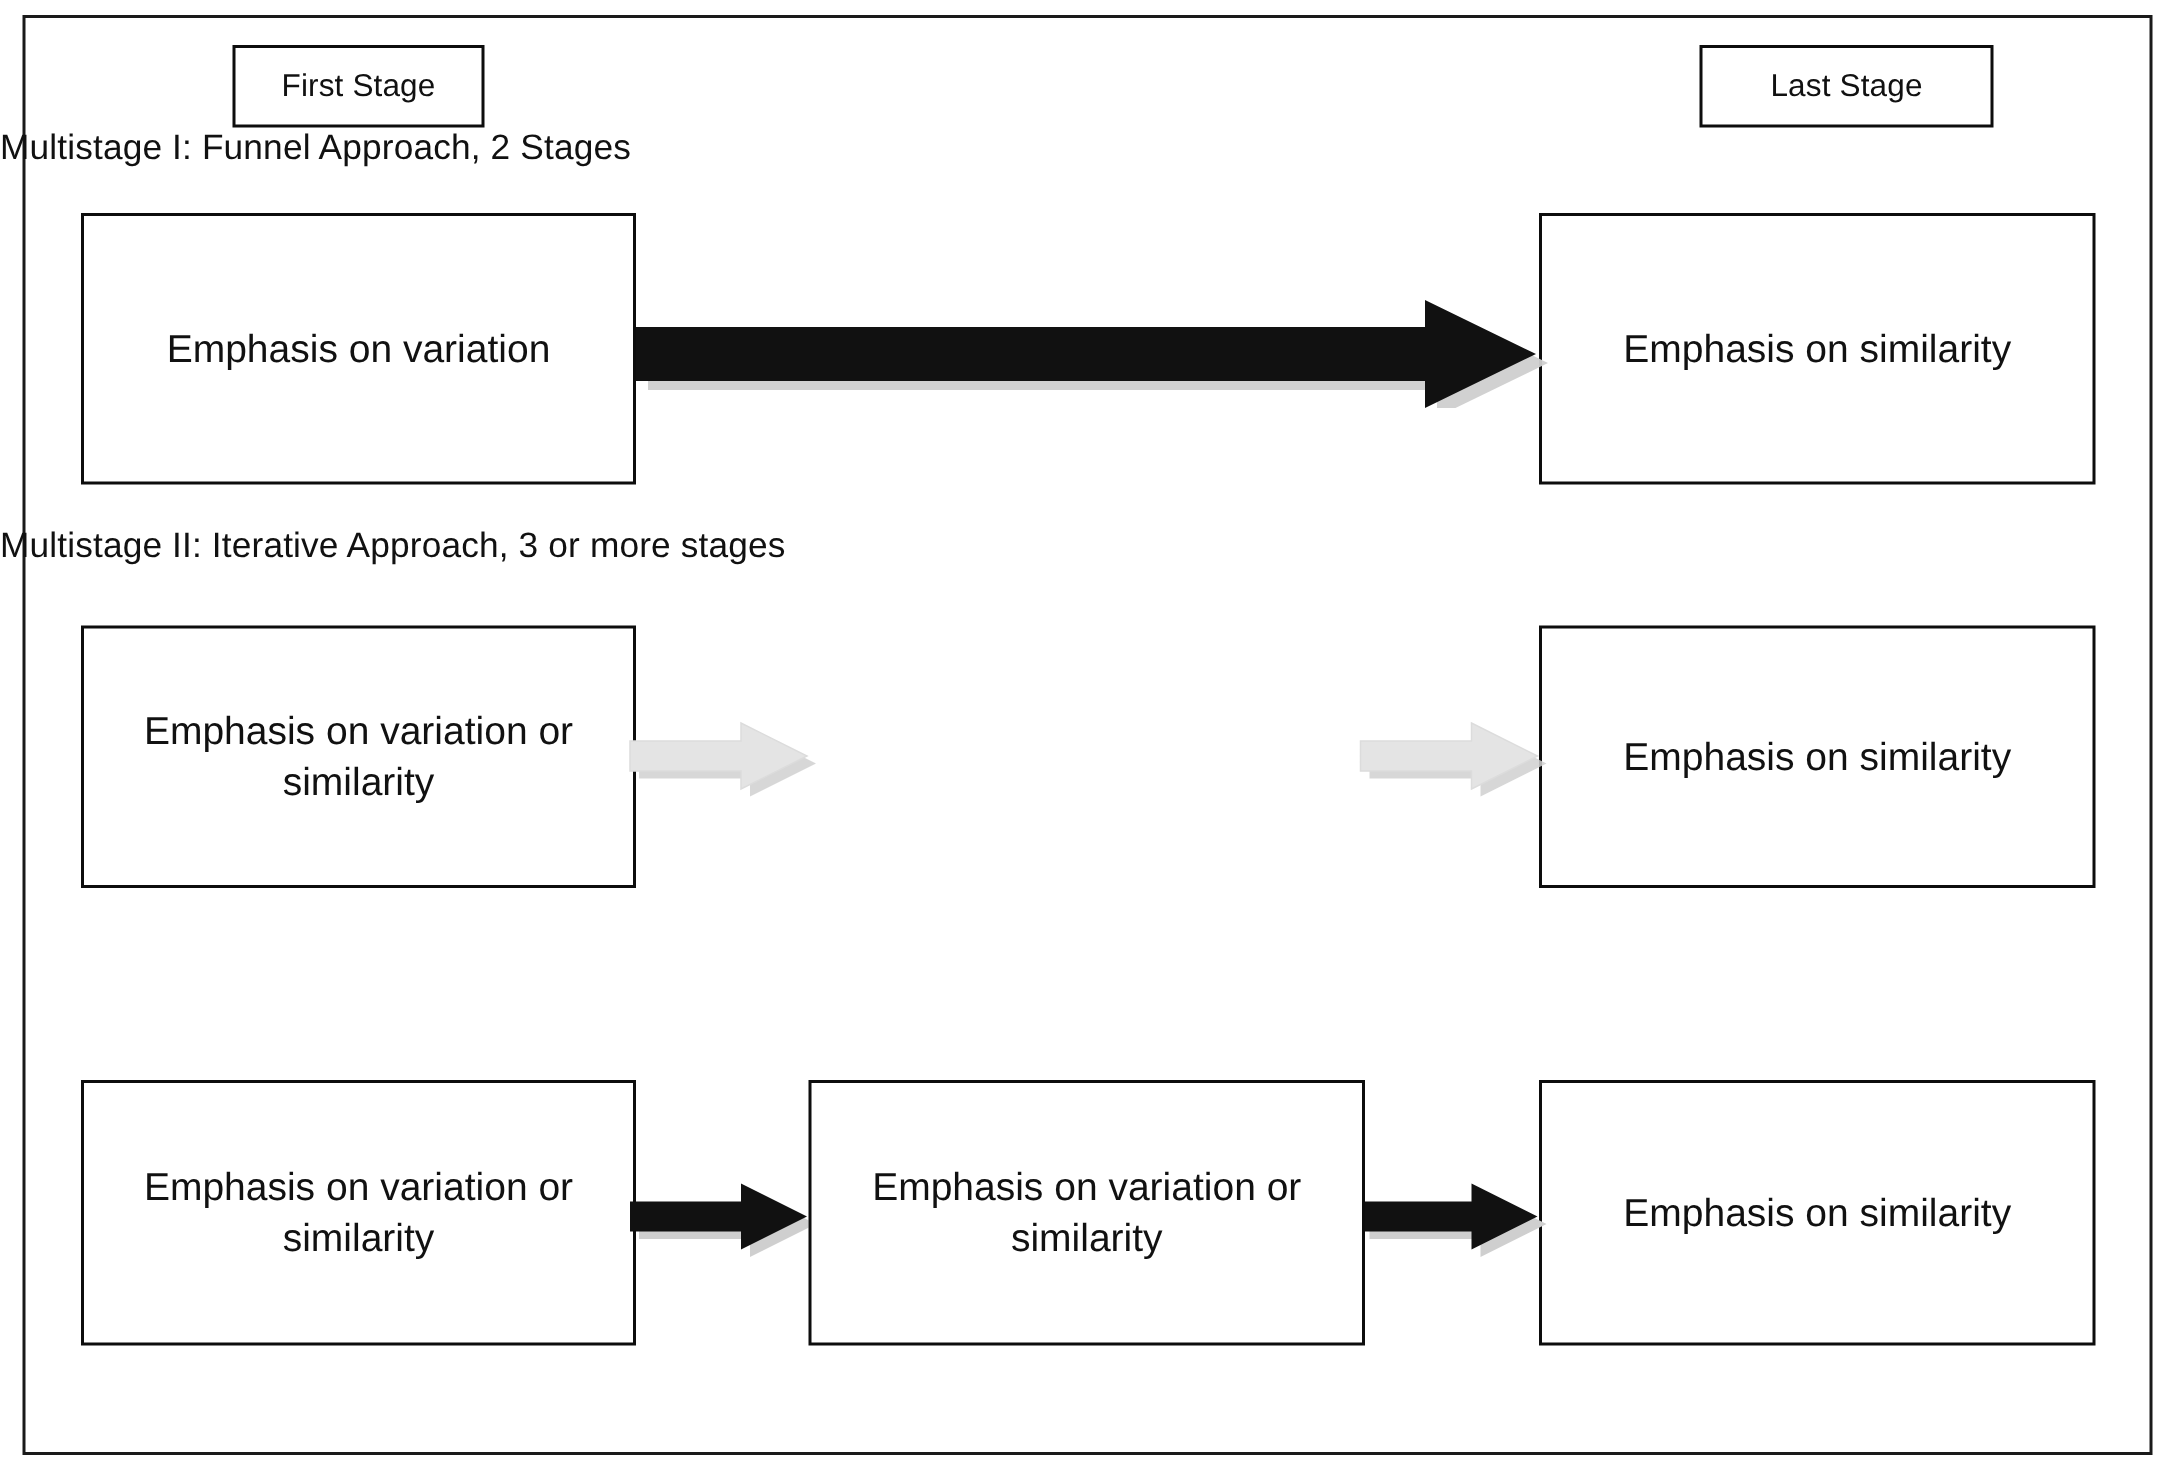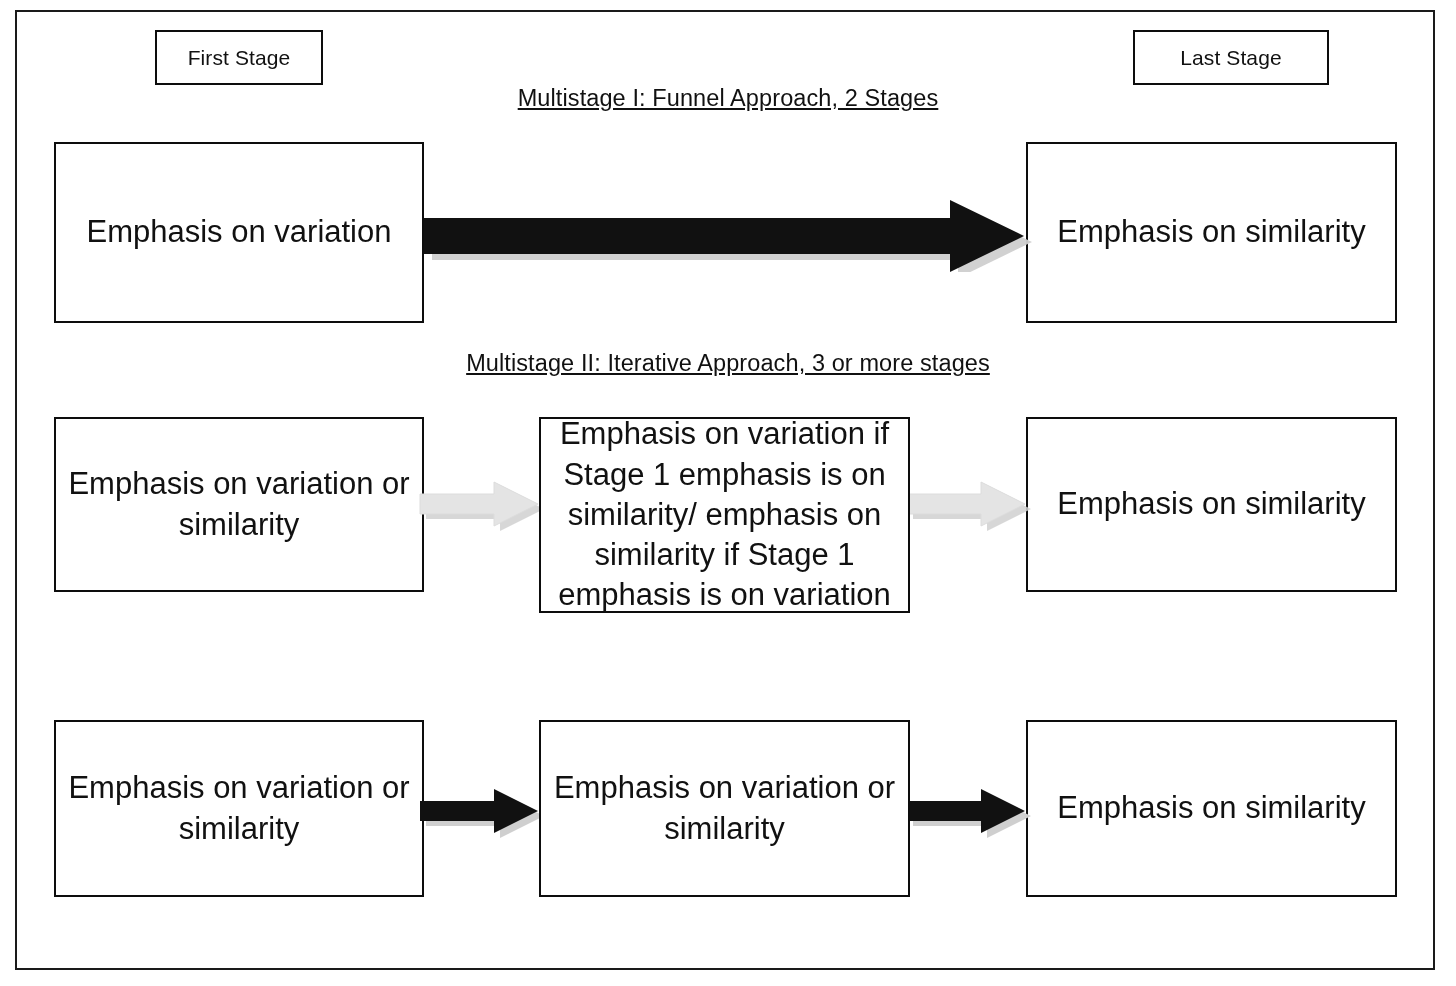--- a/index.html
+++ b/index.html
@@ -46,42 +46,41 @@
     letter-spacing: 0.1px;
   }
   .stage-label.first { left: 155px; top: 30px;  width: 168px; height: 55px; }
   .stage-label.last  { left: 1133px; top: 30px; width: 196px; height: 55px; }
 
   
   .section-caption {
     position: absolute;
     left: 0;
     width: 1456px;
-    text-align: center;
+    text-align: left;
     font-size: 23.5px;
     color: #111111;
     letter-spacing: 0.1px;
     white-space: nowrap;
-    text-decoration: underline;
   }
   .caption-1 { top: 85px; }
   .caption-2 { top: 350px; }
   .caption-3 { top: 655px; }
 
   
   .node-box {
     position: absolute;
     border: 2px solid #0d0d0d;
     box-sizing: border-box;
     background: #ffffff;
     display: flex;
     align-items: center;
     justify-content: center;
     text-align: center;
-    font-size: 31px;
+    font-size: 26px;
     line-height: 1.3;
     color: #111111;
     padding: 4px 8px;
   }
   .node-text { display: block; }
 
   
   .box-r1-left  { left: 54px;   top: 142px; width: 370px; height: 181px; }
   .box-r1-right { left: 1026px; top: 142px; width: 371px; height: 181px; }
 
@@ -148,23 +147,20 @@
     <span class="node-text">Emphasis on variation or similarity</span>
   </div>
 
   <div class="arrow arrow-r2-left">
     <svg width="128" height="58" viewBox="0 0 128 58" xmlns="http://www.w3.org/2000/svg">
       <polygon points="8,21 82,21 82,9 126,31 82,53 82,41 8,41" fill="#d0d0d0" opacity="0.85"></polygon>
       <polygon points="2,16 76,16 76,4 120,26 76,48 76,36 2,36" fill="#e4e4e4" stroke="#dcdcdc" stroke-width="1"></polygon>
     </svg>
   </div>
 
-  <div class="node-box box-r2-mid">
-    <span class="node-text">Emphasis on variation if Stage 1 emphasis is on similarity/ emphasis on similarity if Stage 1 emphasis is on variation</span>
-  </div>
 
   <div class="arrow arrow-r2-right">
     <svg width="128" height="58" viewBox="0 0 128 58" xmlns="http://www.w3.org/2000/svg">
       <polygon points="8,21 82,21 82,9 126,31 82,53 82,41 8,41" fill="#d0d0d0" opacity="0.85"></polygon>
       <polygon points="2,16 76,16 76,4 120,26 76,48 76,36 2,36" fill="#e4e4e4" stroke="#dcdcdc" stroke-width="1"></polygon>
     </svg>
   </div>
 
   <div class="node-box box-r2-right">
     <span class="node-text">Emphasis on similarity</span>

